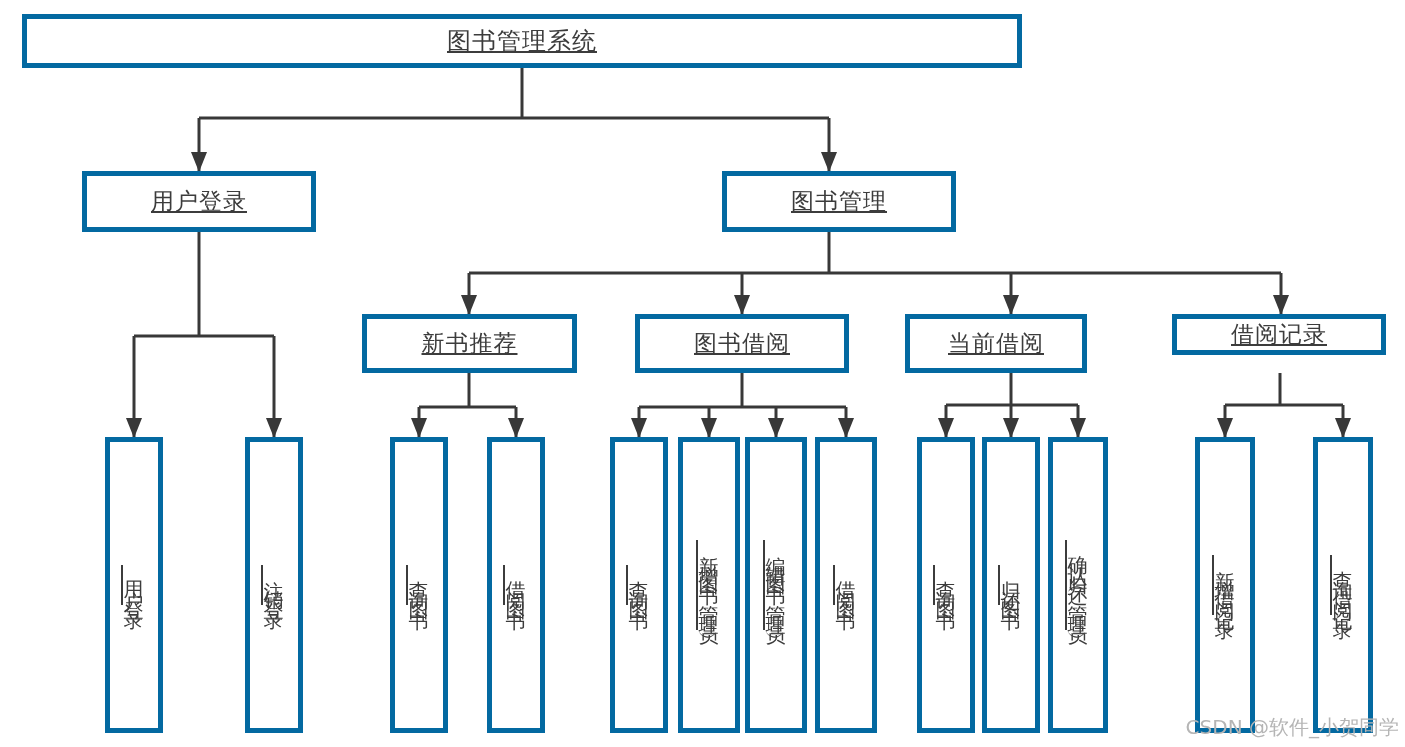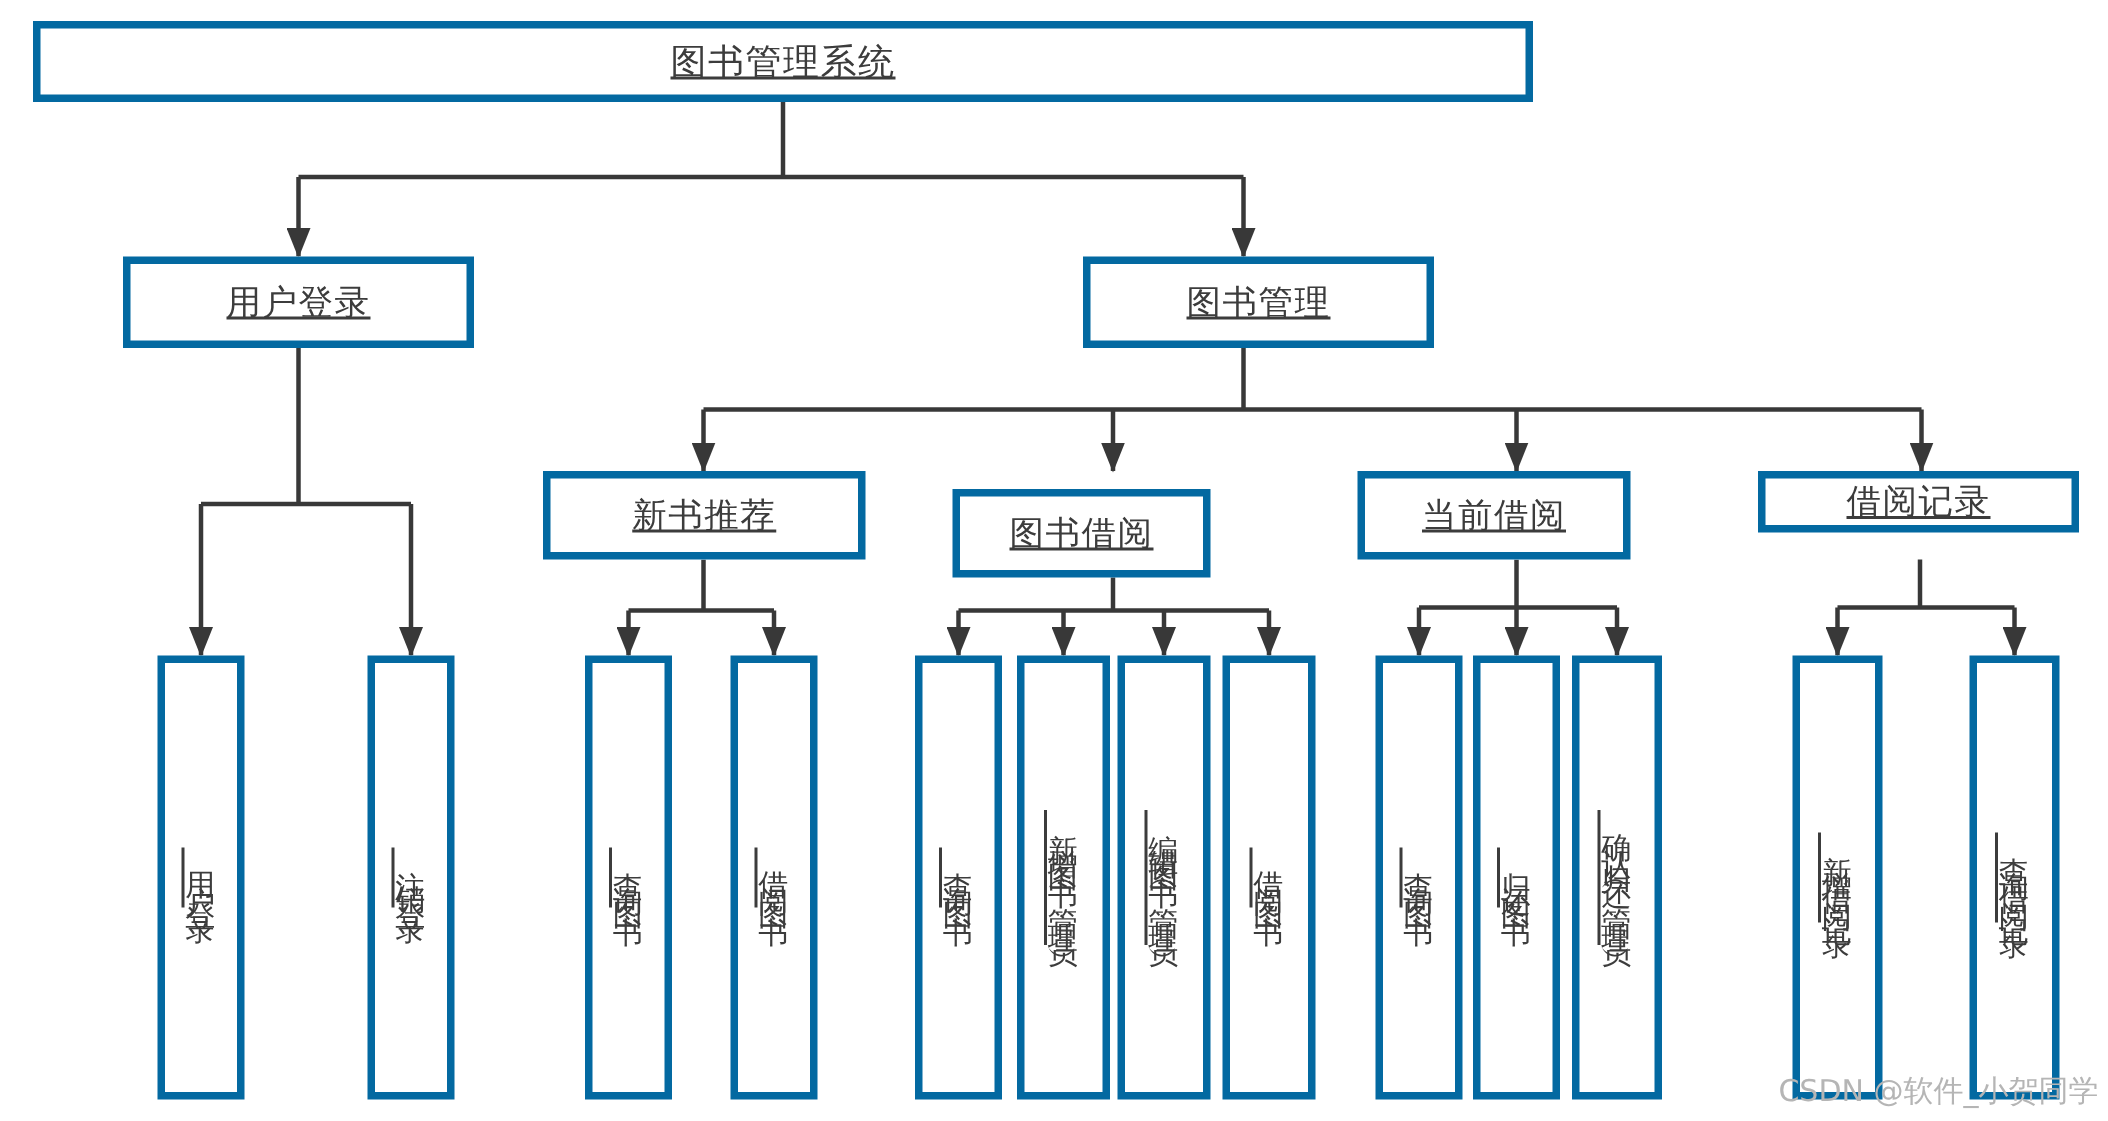--- a/index.html
+++ b/index.html
@@ -43,21 +43,21 @@
     top: 437px;
     height: 296px;
   }
   
   #root-box    { left: 22px;  top: 14px;  width: 1000px; height: 54px; font-size: 24px; }
   
   #user-login-box { left: 82px;  top: 171px; width: 234px; height: 61px; }
   #book-mgmt-box  { left: 712px; top: 171px; width: 234px; height: 61px; margin-left: 10px; }
   
   #new-book-box { left: 362px;  top: 314px; width: 215px; height: 59px; }
-  #borrow-box   { left: 635px;  top: 326px; width: 172px; height: 59px; }
+  #borrow-box   { left: 635px;  top: 314px; width: 214px; height: 59px; }
   #current-box  { left: 905px;  top: 314px; width: 182px; height: 59px; }
   #records-box  { left: 1172px; top: 314px; width: 214px; height: 41px; }
   
   #leaf-u1 { left: 105px;  width: 58px; }
   #leaf-u2 { left: 245px;  width: 58px; }
   #leaf-n1 { left: 390px;  width: 58px; }
   #leaf-n2 { left: 487px;  width: 58px; }
   #leaf-b1 { left: 610px;  width: 58px; }
   #leaf-b2 { left: 678px;  width: 62px; }
   #leaf-b3 { left: 745px;  width: 62px; }

